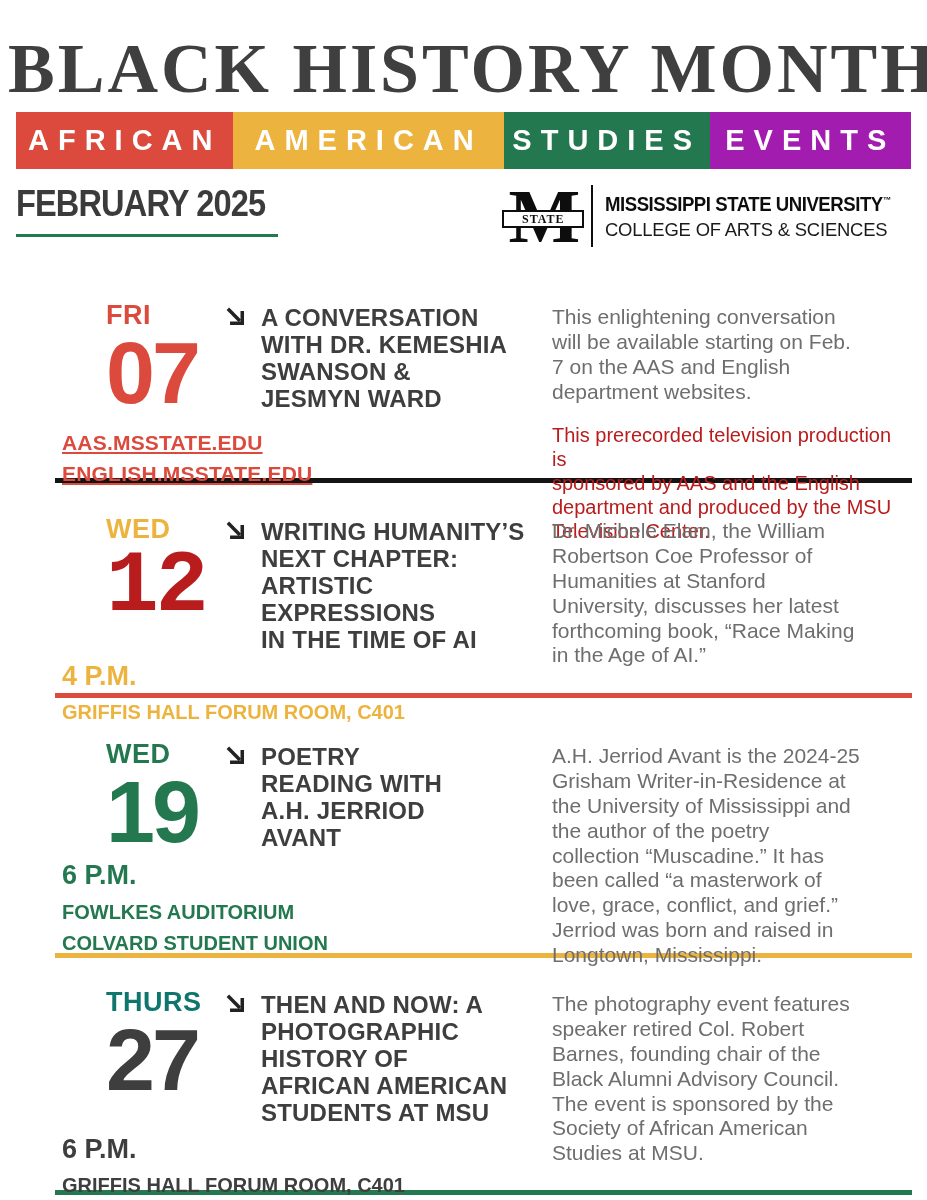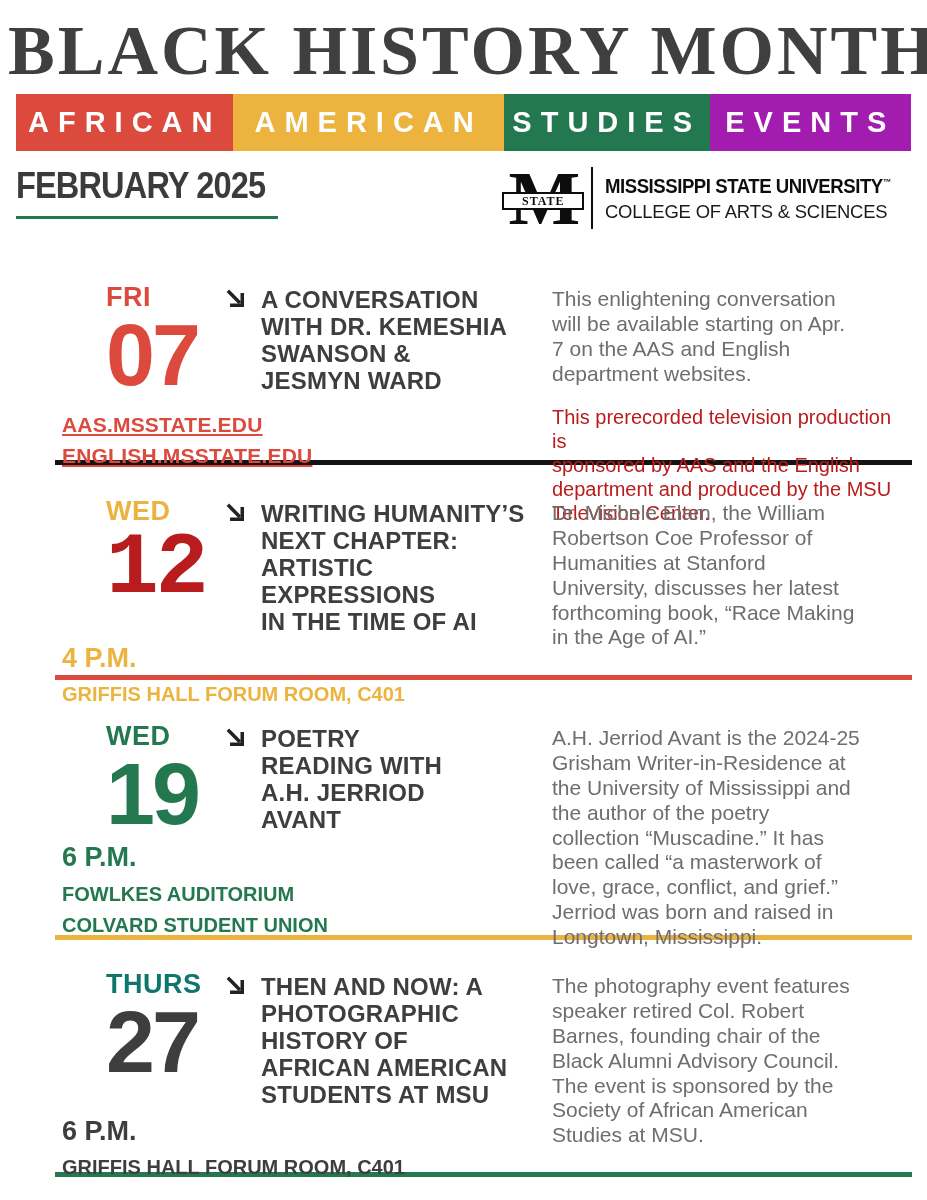--- a/index.html
+++ b/index.html
@@ -13,21 +13,21 @@
 
   
   .page-title {
     font-family: "Liberation Serif", serif;
     font-weight: bold;
     font-size: 70px;
     line-height: 74px;
     letter-spacing: 3px;
     color: #3f3f3f;
     text-align: center;
-    margin: 14px 8px 6px 8px;
+    margin: 32px 8px 6px 8px;
     white-space: nowrap;
   }
   .banner {
     display: flex;
     height: 57px;
     margin: 0 16px;
   }
   .banner-seg {
     display: flex;
     align-items: center;
@@ -229,21 +229,21 @@
       </div>
       <div class="event-meta">
         <div class="event-links">
           <a href="#" class="event-link" style="color: rgb(219, 74, 60);">AAS.MSSTATE.EDU</a><br>
           <a href="#" class="event-link" style="color: rgb(219, 74, 60);">ENGLISH.MSSTATE.EDU</a>
         </div>
       </div>
     </div>
     <div class="event-desc">
       <p class="desc-main">This enlightening conversation
-will be available starting on Apr.
+will be available starting on Feb.
 7 on the AAS and English
 department websites.</p>
       <p class="desc-note">This prerecorded television production is
 sponsored by AAS and the English
 department and produced by the MSU
 Television Center.</p>
     </div>
   </section>
   <div class="divider" style="background: rgb(20, 20, 20);"></div>
 

